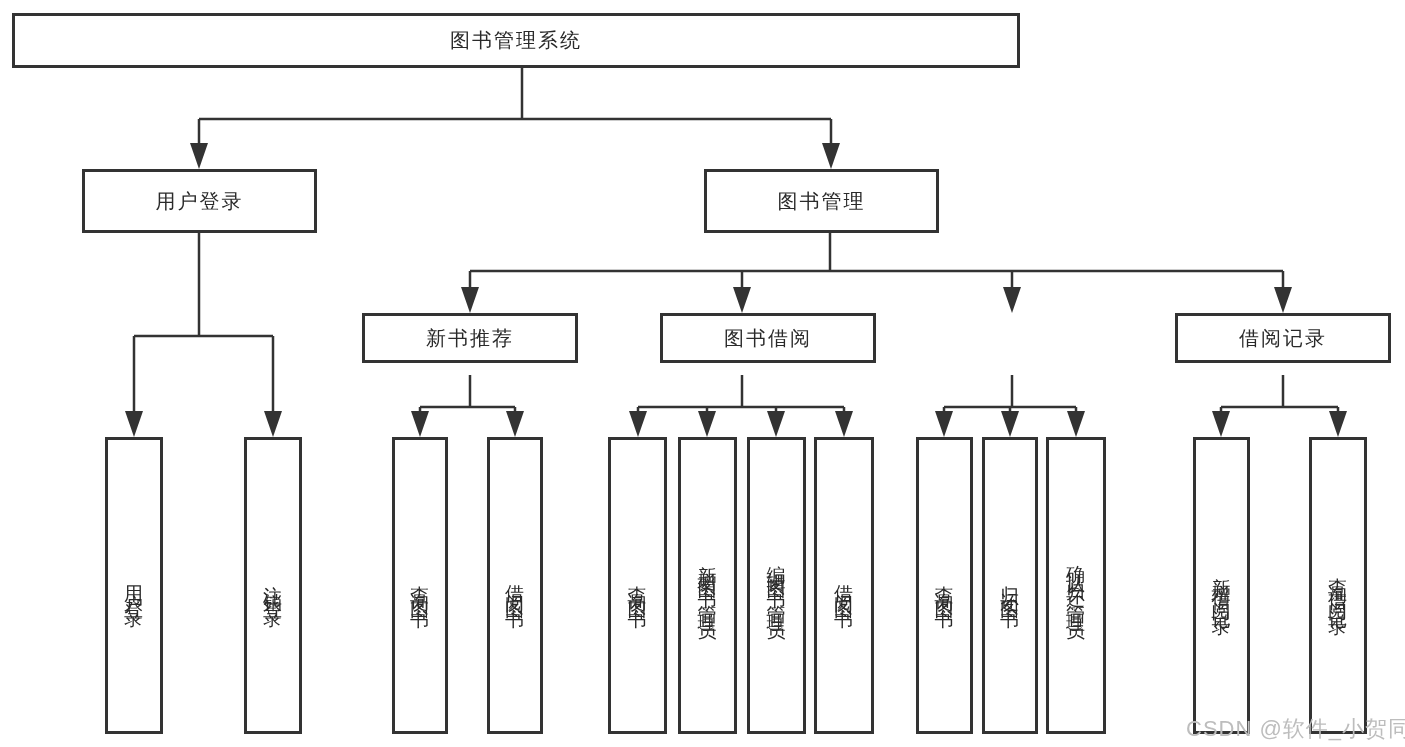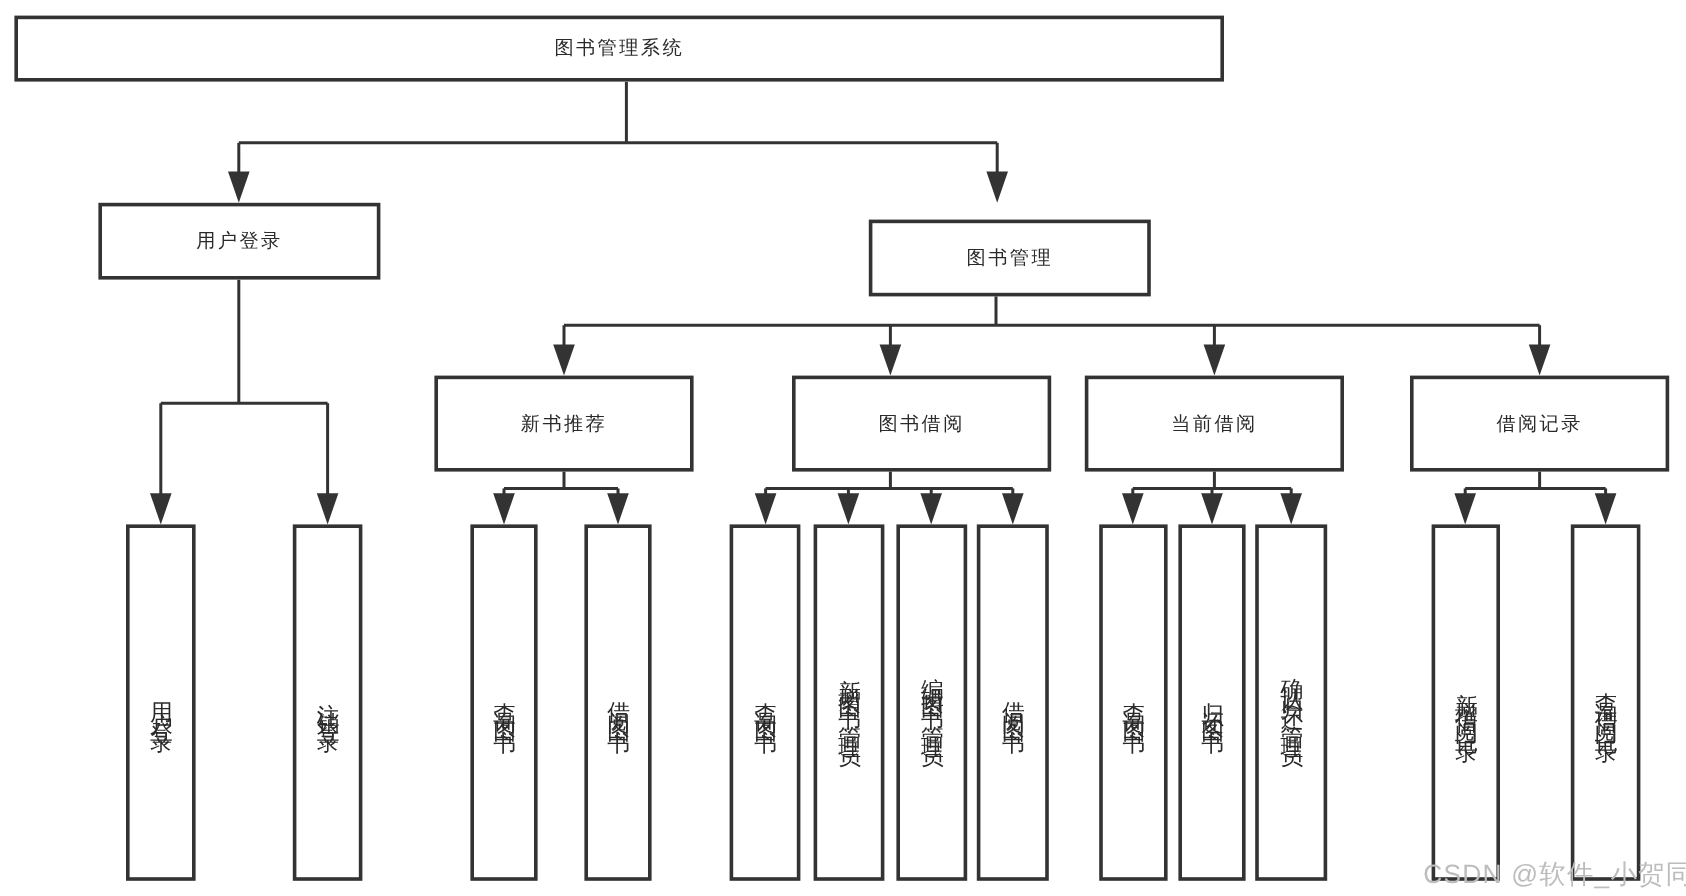--- a/index.html
+++ b/index.html
@@ -22,39 +22,39 @@
   .node {
     position: absolute;
     border: 3px solid #333333;
     background: #ffffff;
     display: flex;
     align-items: center;
     justify-content: center;
     color: #2a2a2a;
   }
   .h-label {
-    font-size: 16px;
+    font-size: 20px;
     letter-spacing: 2px;
     white-space: nowrap;
   }
   .v-label {
     writing-mode: vertical-rl;
     text-orientation: mixed;
     font-size: 19px;
     letter-spacing: 8px;
     line-height: 1;
     white-space: nowrap;
   }
   
   .n-root   { left: 12px;  top: 13px;  width: 1008px; height: 55px; }
   
   .n-login  { left: 82px;  top: 169px; width: 235px; height: 64px; }
-  .n-mgmt   { left: 724px; top: 169px; width: 235px; height: 64px; margin-top: 14px; }
-  
-  .n-l2     { top: 313px; height: 80px; width: 216px; }
+  .n-mgmt   { left: 704px; top: 169px; width: 235px; height: 64px; }
+  
+  .n-l2     { top: 313px; height: 50px; width: 216px; }
   .n-newb   { left: 362px; }
   .n-borrow { left: 660px; }
   .n-cur    { left: 904px; }
   .n-rec    { left: 1175px; }
   
   .leaf { top: 437px; height: 297px; border-width: 3px; }
   .lf-1  { left: 105px;  width: 58px; }
   .lf-2  { left: 244px;  width: 58px; }
   .lf-3  { left: 392px;  width: 56px; }
   .lf-4  { left: 487px;  width: 56px; }
@@ -168,23 +168,20 @@
   <div class="node n-mgmt">
     <span class="h-label">图书管理</span>
   </div>
 
   <div class="node n-l2 n-newb">
     <span class="h-label">新书推荐</span>
   </div>
   <div class="node n-l2 n-borrow">
     <span class="h-label">图书借阅</span>
   </div>
-  <div class="node n-l2 n-cur">
-    <span class="h-label">当前借阅</span>
-  </div>
   <div class="node n-l2 n-rec">
     <span class="h-label">借阅记录</span>
   </div>
 
   <div class="node leaf lf-1">
     <span class="v-label">用户登录</span>
   </div>
   <div class="node leaf lf-2">
     <span class="v-label">注销登录</span>
   </div>

